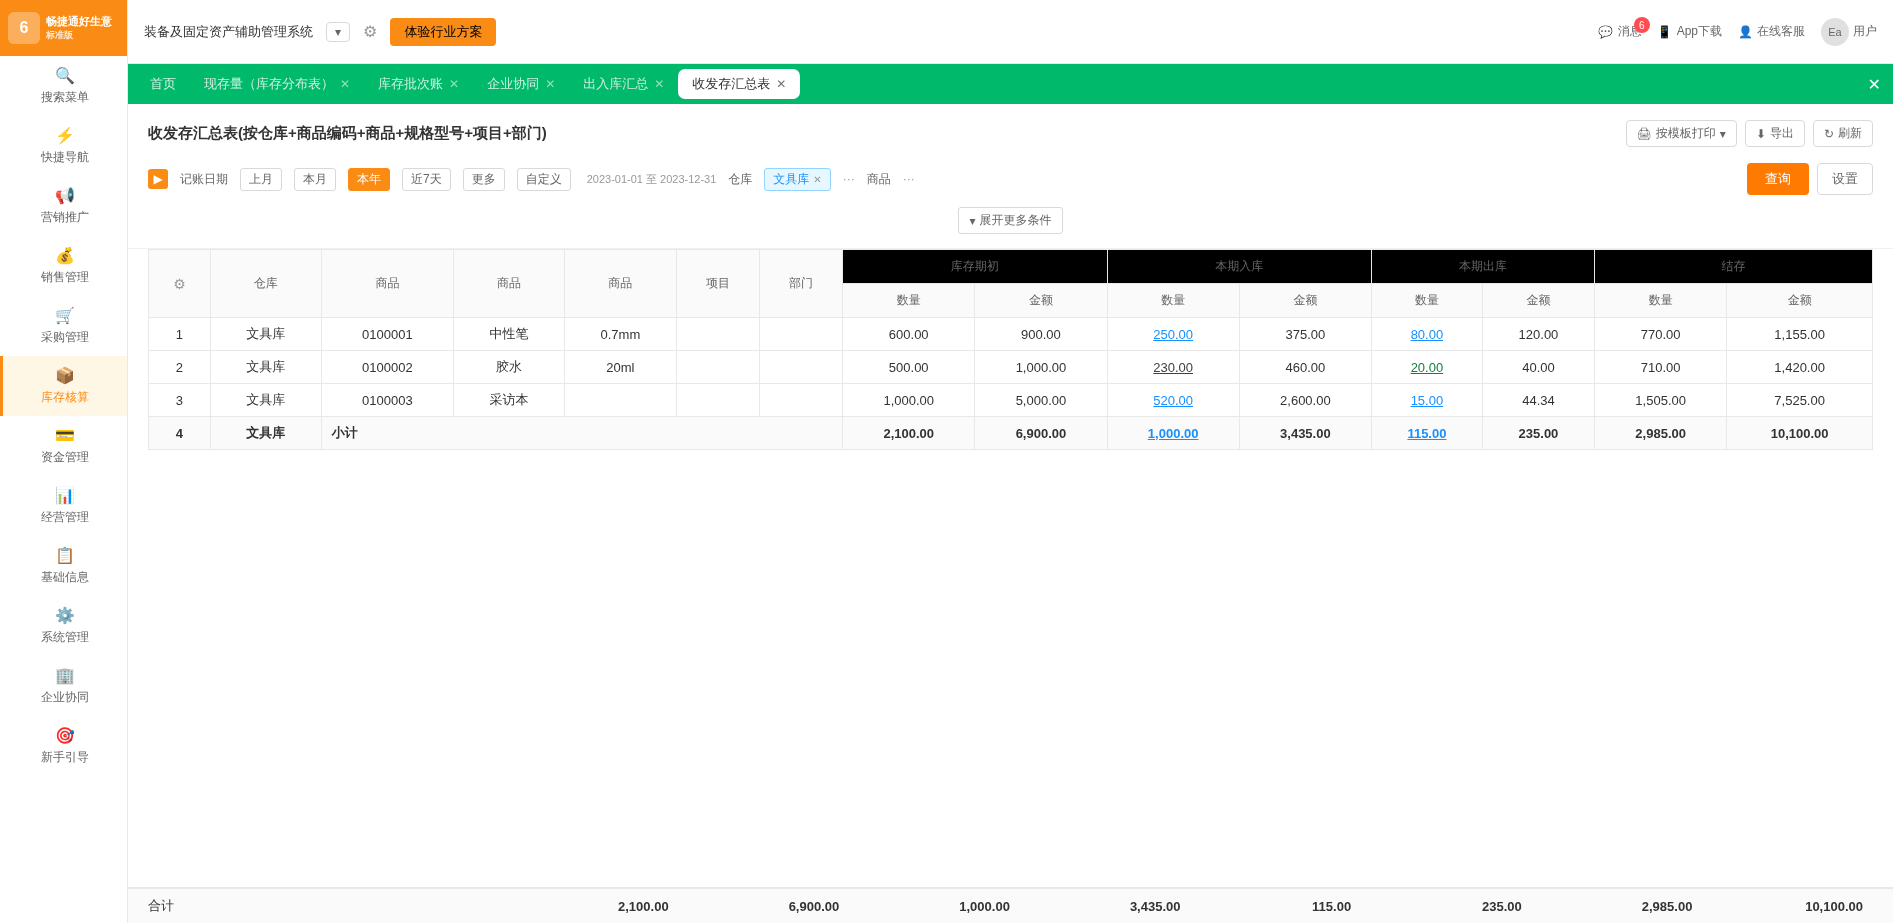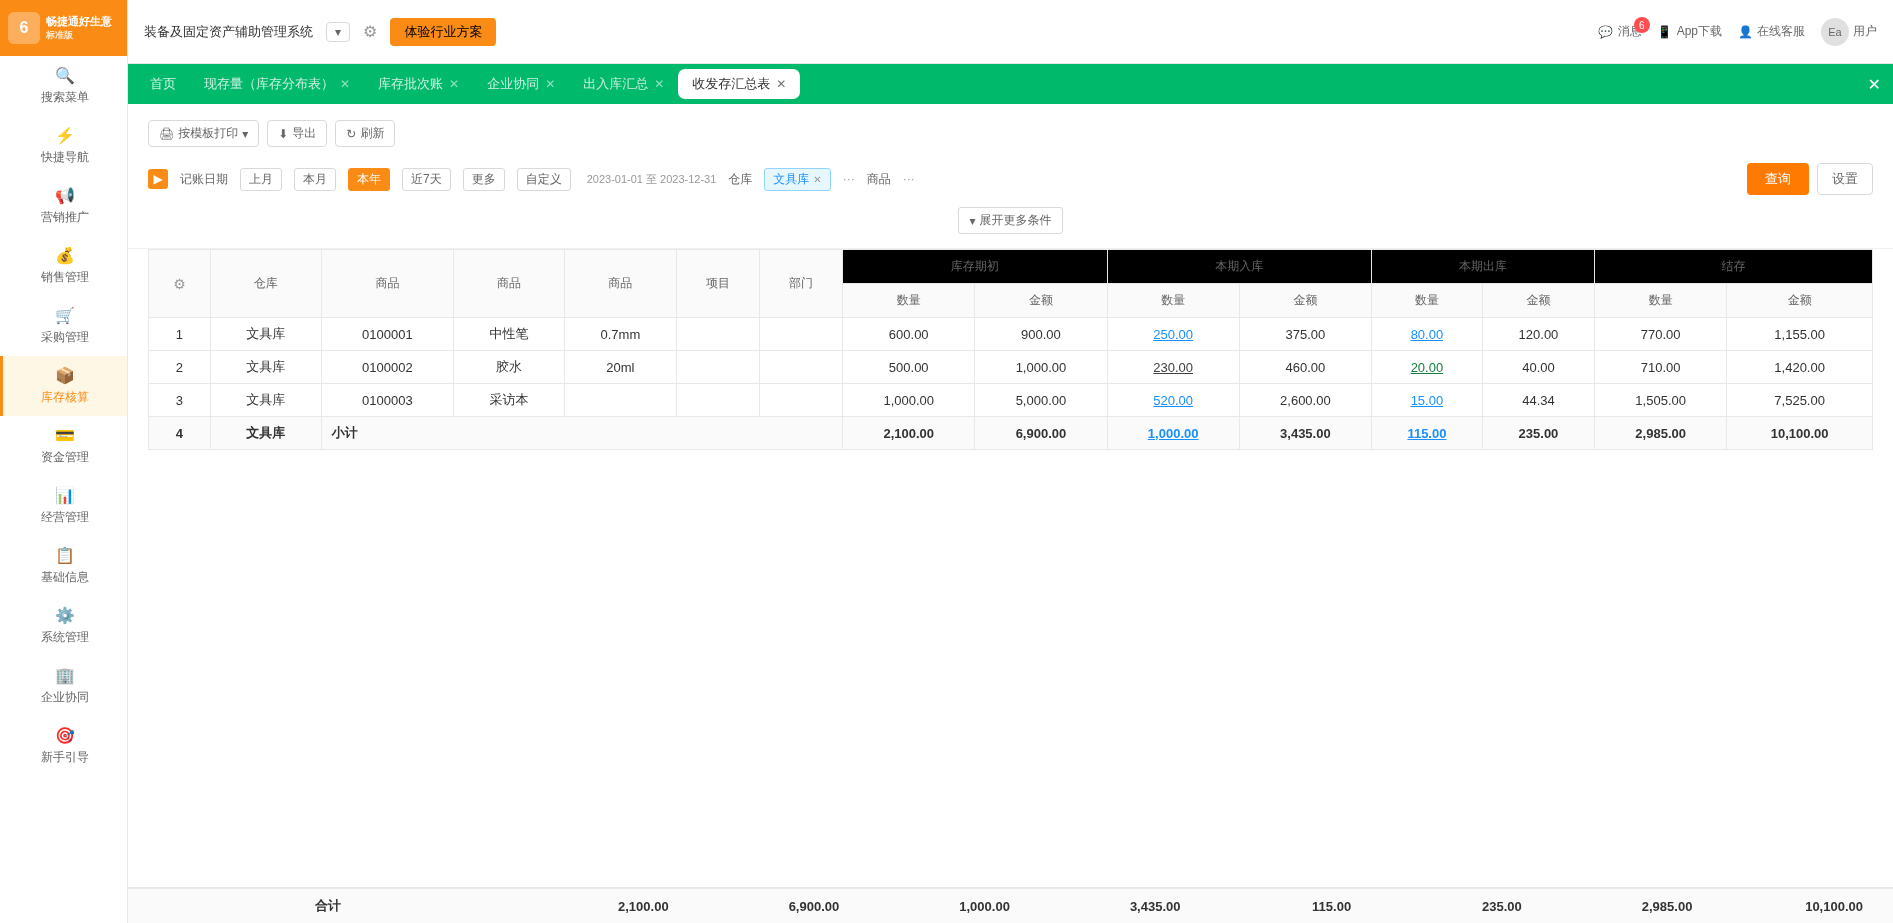--- a/index.html
+++ b/index.html
@@ -192,20 +192,21 @@
     <div class="tab active">
       <span>收发存汇总表</span>
       <span class="tab-close">✕</span>
     </div>
     <div class="tabs-close-all">✕</div>
   </div>
 
   <div class="content">
 
     <div class="page-header">
+      <div class="page-title">收发存汇总表(按仓库+商品编码+商品+规格型号+项目+部门)</div>
       <div class="page-actions">
         <button class="action-btn">
           <span>🖨</span>
           <span>按模板打印</span>
           <span>▾</span>
         </button>
         <button class="action-btn">
           <span>⬇</span>
           <span>导出</span>
         </button>
@@ -350,21 +351,21 @@
             <td style="text-decoration:underline;color:#1890ff;cursor:pointer;">115.00</td>
             <td>235.00</td>
             <td>2,985.00</td>
             <td>10,100.00</td>
           </tr>
         </tbody>
       </table>
     </div>
 
     <div style="background:#fafafa;border-top:2px solid #e8e8e8;padding:8px 20px;display:flex;align-items:center;">
-      <div style="width:360px;font-weight:bold;font-size:13px;text-align:center;">合计</div>
+      <div style="width:360px;font-weight:normal;font-size:13px;">合计</div>
       <div style="display:flex;flex:1;gap:0;">
         <div style="flex:1;text-align:right;padding:0 10px;font-weight:bold;">2,100.00</div>
         <div style="flex:1;text-align:right;padding:0 10px;font-weight:bold;">6,900.00</div>
         <div style="flex:1;text-align:right;padding:0 10px;font-weight:bold;">1,000.00</div>
         <div style="flex:1;text-align:right;padding:0 10px;font-weight:bold;">3,435.00</div>
         <div style="flex:1;text-align:right;padding:0 10px;font-weight:bold;">115.00</div>
         <div style="flex:1;text-align:right;padding:0 10px;font-weight:bold;">235.00</div>
         <div style="flex:1;text-align:right;padding:0 10px;font-weight:bold;">2,985.00</div>
         <div style="flex:1;text-align:right;padding:0 10px;font-weight:bold;">10,100.00</div>
       </div>

